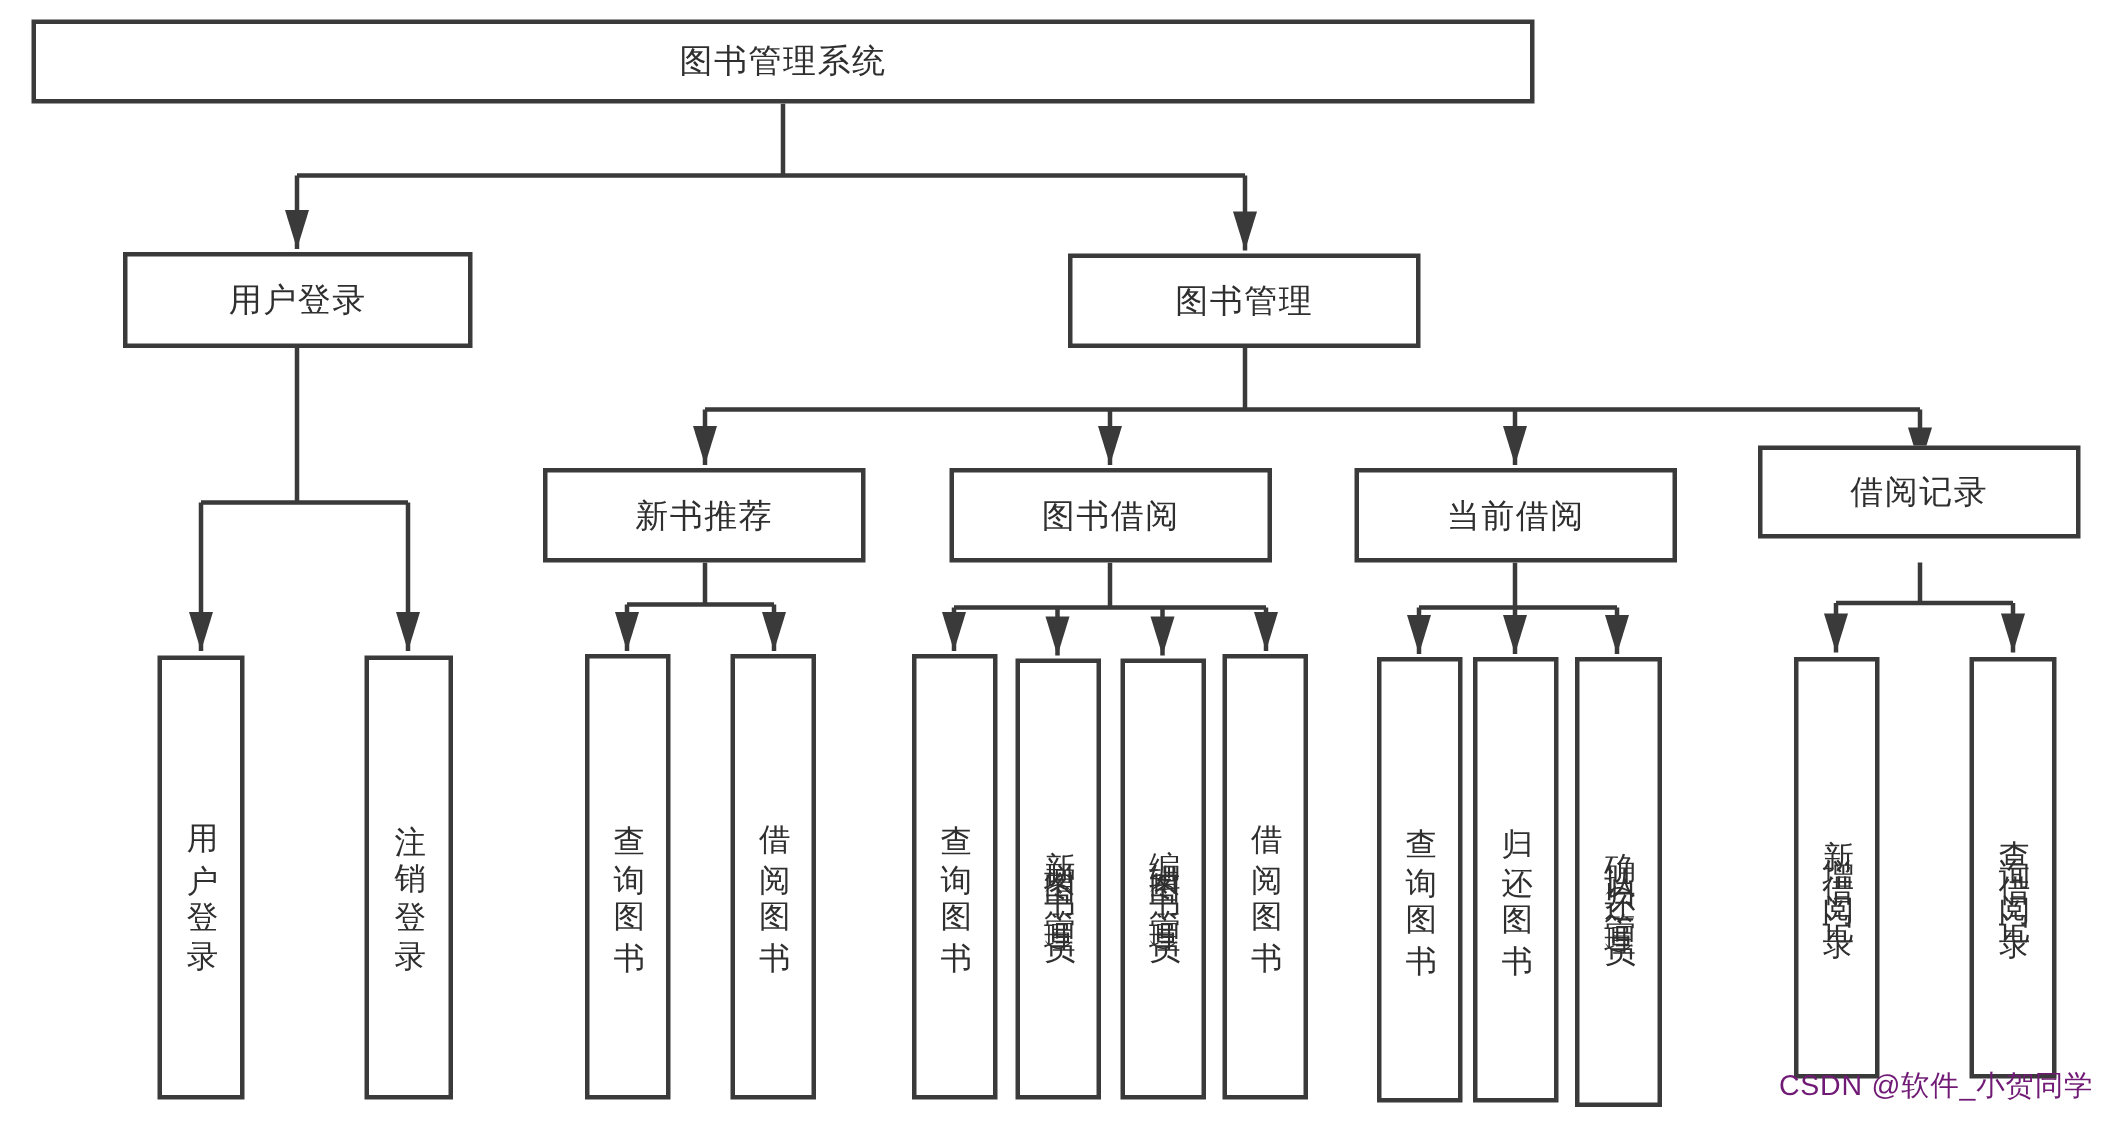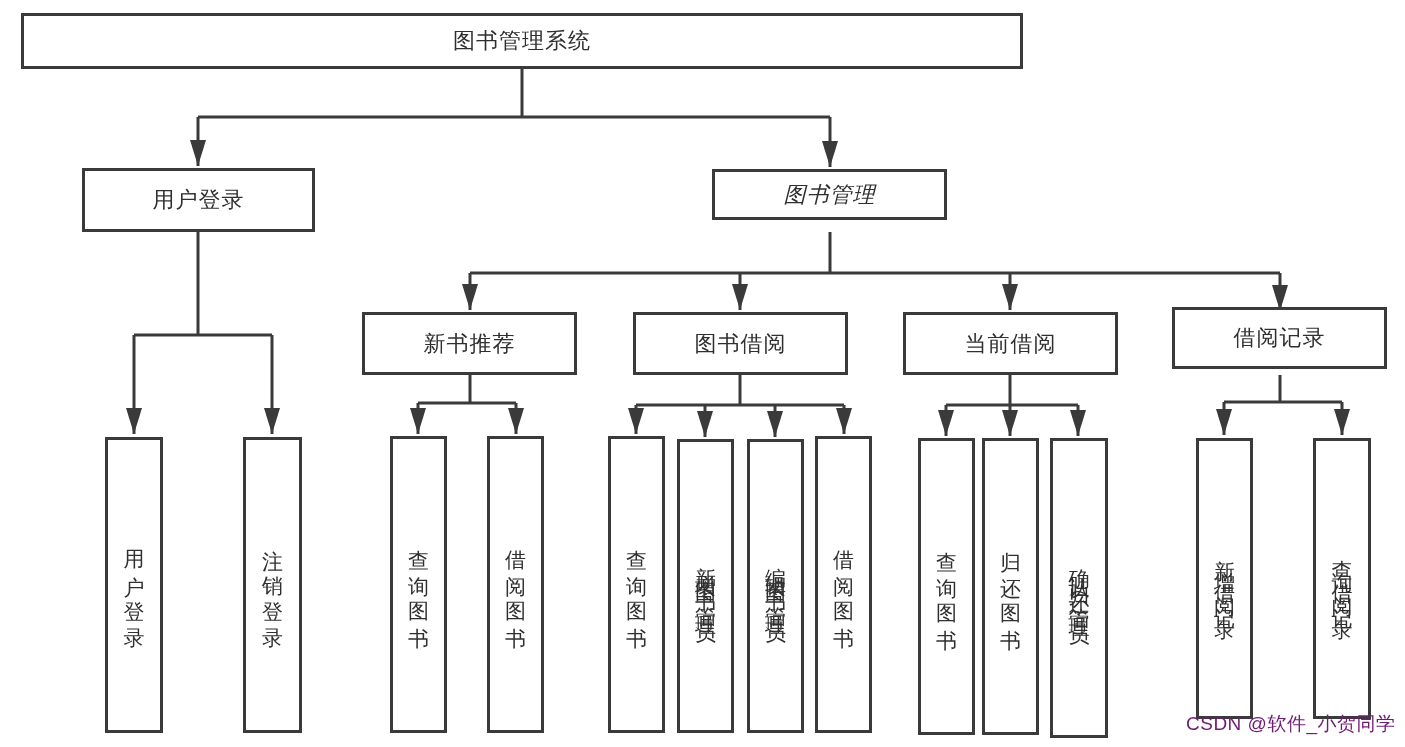--- a/index.html
+++ b/index.html
@@ -97,26 +97,26 @@
     <path d="M946,405 V436" fill="none" stroke="#3a3a3a" stroke-width="3" marker-end="url(#arrow)"></path>
     <path d="M1010,405 V436" fill="none" stroke="#3a3a3a" stroke-width="3" marker-end="url(#arrow)"></path>
     <path d="M1078,405 V436" fill="none" stroke="#3a3a3a" stroke-width="3" marker-end="url(#arrow)"></path>
     <path d="M1224,402 V435" fill="none" stroke="#3a3a3a" stroke-width="3" marker-end="url(#arrow)"></path>
     <path d="M1342,402 V435" fill="none" stroke="#3a3a3a" stroke-width="3" marker-end="url(#arrow)"></path>
   </svg>
 
   <div class="node" style="left:21px; top:13px; width:1002px; height:56px;">图书管理系统</div>
 
   <div class="node" style="left:82px; top:168px; width:233px; height:64px;">用户登录</div>
-  <div class="node" style="left:712px; top:169px; width:235px; height:51px;font-style:italic;">图书管理</div>
+  <div class="node" style="left:712px; top:169px; width:235px; height:63px;">图书管理</div>
 
   <div class="node" style="left:633px; top:312px; width:215px; height:63px;">图书借阅</div>
   <div class="node" style="left:362px; top:312px; width:215px; height:63px;">新书推荐</div>
   <div class="node" style="left:903px; top:312px; width:215px; height:63px;text-align:center;">当前借阅</div>
-  <div class="node" style="left:1172px; top:307px; width:215px; height:62px;">借阅记录</div>
+  <div class="node" style="left:1172px; top:297px; width:215px; height:62px;">借阅记录</div>
 
   <div class="leaf" style="left:105px; top:437px; width:58px; height:296px;">用户登录</div>
   <div class="leaf" style="left:243px; top:437px; width:59px; height:296px;">注销登录</div>
 
   <div class="leaf" style="left:390px; top:436px; width:57px; height:297px;">查询图书</div>
   <div class="leaf" style="left:487px; top:436px; width:57px; height:297px;">借阅图书</div>
 
   <div class="leaf" style="left:608px; top:436px; width:57px; height:297px;">查询图书</div>
   <div class="leaf ls-tight" style="left:677px; top:439px; width:57px; height:294px;">新增图书（管理员）</div>
   <div class="leaf ls-tight" style="left:747px; top:439px; width:57px; height:294px;">编辑图书（管理员）</div>

